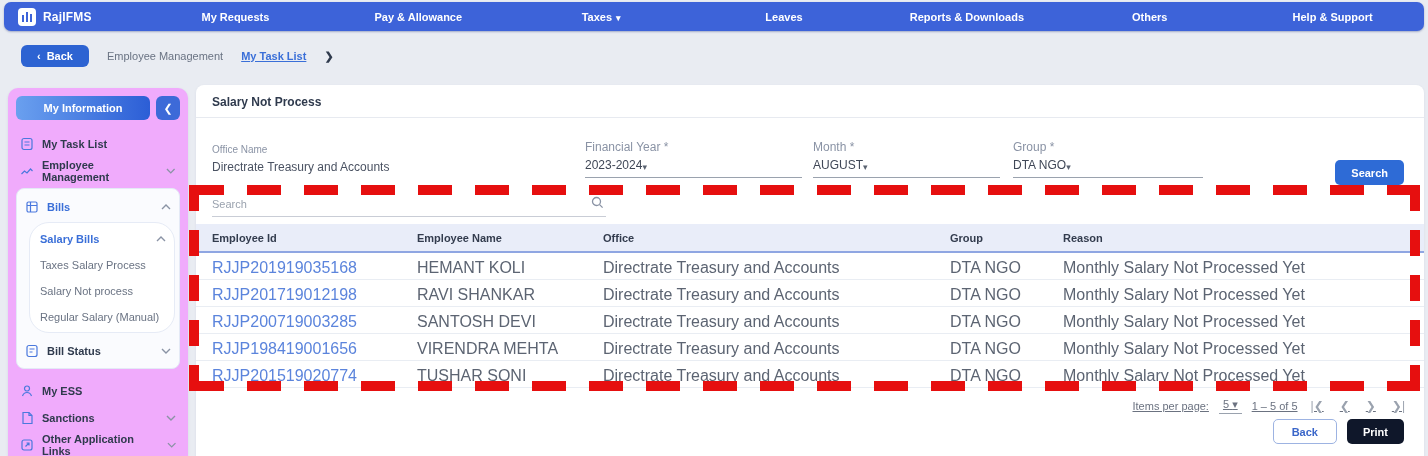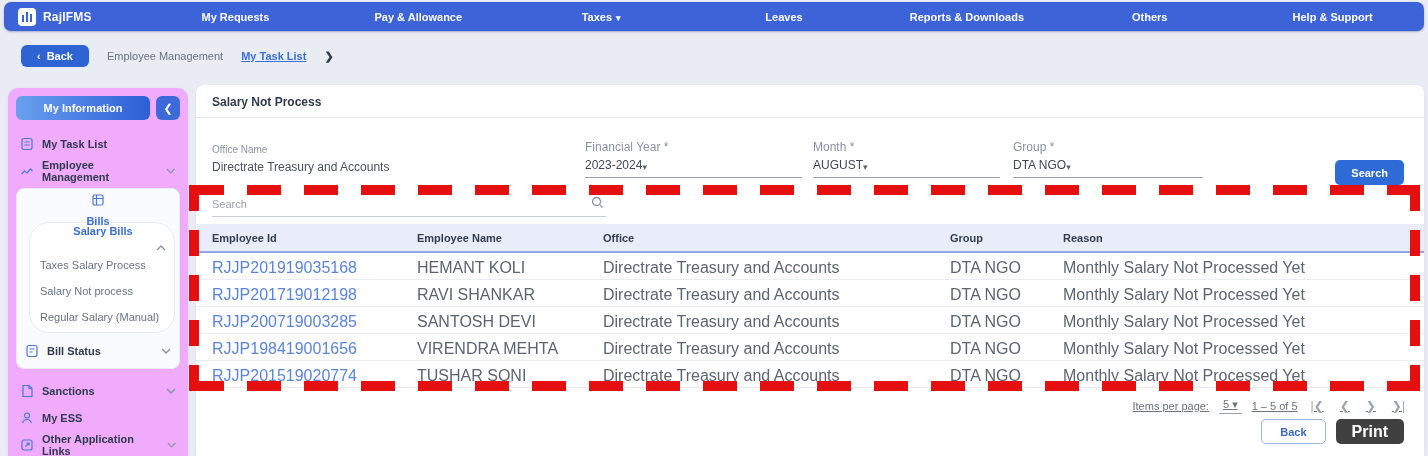--- a/index.html
+++ b/index.html
@@ -35,21 +35,21 @@
     padding:8px 8px 0 8px; }
   .myinfo-row { display:flex; gap:6px; margin-bottom:10px; }
   .myinfo-btn { flex:1; height:24px; border:none; border-radius:6px; color:#fff;
     font-size:11px; font-weight:600; cursor:pointer;
     background:linear-gradient(90deg,#6aa0ef,#2c5ed6); }
   .collapse-btn { width:24px; height:24px; border:none; border-radius:6px;
     background:#3d6ad8; color:#fff; font-size:11px; cursor:pointer; }
   .side-item { display:flex; align-items:center; gap:8px; height:27px;
     padding:0 4px; font-size:11px; font-weight:600; color:#2f3a4d; cursor:pointer; }
   .side-item .chev { margin-left:auto; color:#8a93a5; }
-  .side-item.blue { color:#3a6fd8;flex-direction:column; }
+  .side-item.blue { color:#3a6fd8; }
   .group-card { border:1px solid #e4eaf6; background:#fafbfe; border-radius:8px;
     padding:4px 4px; margin:4px 0 8px 0; }
   .nested-card { border:1px solid #e6ebf6; background:#fff; border-radius:20px;
     padding:2px 4px; margin:2px 0 4px 8px; }
   .sub-item { display:flex; align-items:center; height:26px; padding:0 6px;
     font-size:11px; color:#6a7383; cursor:pointer; }
   .icon14 { width:14px; height:14px; flex:0 0 14px; }
   .chev-svg { width:10px; height:6px; }
 
   
@@ -97,21 +97,21 @@
   .pager { display:flex; align-items:center; justify-content:flex-end; gap:10px;
     padding:10px 16px 0 0; color:#6b7280; font-size:11px;text-decoration:underline; }
   .pager .sel { border-bottom:1px solid #9aa2ae; padding:0 4px 2px 4px; cursor:pointer; }
   .pager .pbtn { color:#9aa2ae; cursor:pointer; font-size:12px; padding:0 3px; }
 
   
   .footer-row { position:absolute; right:20px; bottom:12px; display:flex; gap:10px; }
   .back-outline { background:#fff; border:1px solid #9db3e2; color:#3a66c9;
     font-size:11px; font-weight:600; border-radius:5px; height:25px; padding:0 18px;
     cursor:pointer; }
-  .print-btn { background:#404040; border:none; color:#fff; font-size:16px;
+  .print-btn { background:#0f172a; border:none; color:#fff; font-size:11px;
     font-weight:600; border-radius:5px; height:25px; padding:0 16px; cursor:pointer; }
 
   
   .ann { position:absolute; z-index:50; pointer-events:none; }
   .ann-h { height:10px;
     background:repeating-linear-gradient(90deg,#e60f0f 0 34px,transparent 34px 57px); }
   .ann-v { width:10px;
     background:repeating-linear-gradient(180deg,#e60f0f 0 26px,transparent 26px 45px); }
 </style>
 </head>
@@ -204,35 +204,35 @@
         </svg>
       <span>Bill Status</span>
       <svg class="chev chev-svg" viewBox="0 0 10 6" fill="none" stroke="#8a93a5" stroke-width="1.4">
           <polyline points="1,1 5,5 9,1"></polyline>
         </svg>
     </div>
   </div>
 
   <div class="side-item">
     <svg class="icon14" viewBox="0 0 14 14" fill="none" stroke="#4a78dd" stroke-width="1.2">
+        <circle cx="7" cy="4.5" r="2.5"></circle>
+        <path d="M2.5 12c.8-2.4 2.5-3.5 4.5-3.5s3.7 1.1 4.5 3.5"></path>
+      </svg>
+    <span>My ESS</span>
+  </div>
+
+  <div class="side-item">
+    <svg class="icon14" viewBox="0 0 14 14" fill="none" stroke="#4a78dd" stroke-width="1.2">
         <path d="M3 1.5h6l3 3v8H3z"></path>
         <path d="M9 1.5v3h3"></path>
       </svg>
     <span>Sanctions</span>
     <svg class="chev chev-svg" viewBox="0 0 10 6" fill="none" stroke="#8a93a5" stroke-width="1.4">
         <polyline points="1,1 5,5 9,1"></polyline>
       </svg>
-  </div>
-
-  <div class="side-item">
-    <svg class="icon14" viewBox="0 0 14 14" fill="none" stroke="#4a78dd" stroke-width="1.2">
-        <circle cx="7" cy="4.5" r="2.5"></circle>
-        <path d="M2.5 12c.8-2.4 2.5-3.5 4.5-3.5s3.7 1.1 4.5 3.5"></path>
-      </svg>
-    <span>My ESS</span>
   </div>
 
   <div class="side-item">
     <svg class="icon14" viewBox="0 0 14 14" fill="none" stroke="#4a78dd" stroke-width="1.2">
         <rect x="2" y="2" width="10" height="10" rx="2"></rect>
         <path d="M5.5 8.5L9 5M6.5 5H9v2.5"></path>
       </svg>
     <span>Other Application Links</span>
     <svg class="chev chev-svg" viewBox="0 0 10 6" fill="none" stroke="#8a93a5" stroke-width="1.4">
         <polyline points="1,1 5,5 9,1"></polyline>

